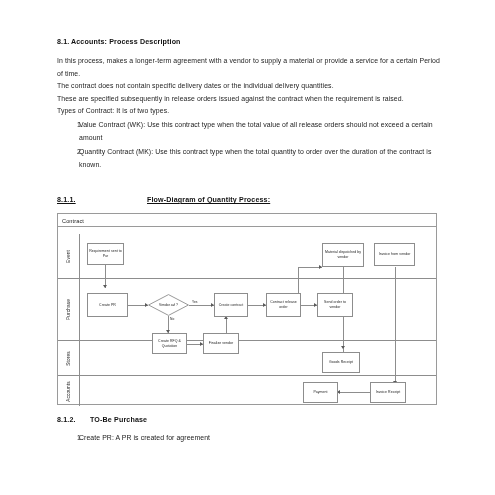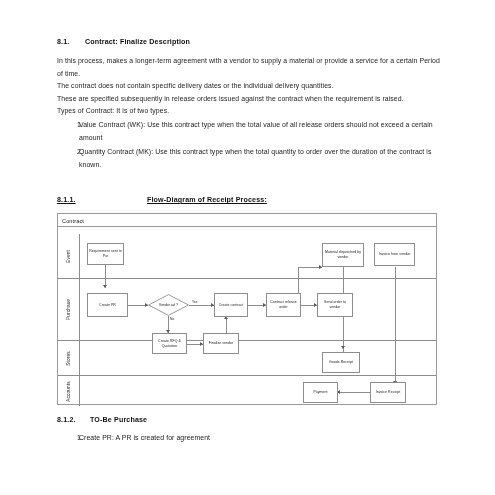--- a/index.html
+++ b/index.html
@@ -33,21 +33,21 @@
 
   .heading {
     font-size: 7.1px;
     font-weight: bold;
     letter-spacing: 0.15px;
     color: #111;
     margin: 0 0 9px 0;
     display: flex;
   }
   .heading .num {
-    width: 28px;
+    width: 14px;
     flex: none;
   }
 
   p.para {
     font-size: 6.9px;
     line-height: 12.6px;
     margin: 0;
     color: #1d1d1d;
     letter-spacing: 0.08px;
   }
@@ -236,42 +236,42 @@
 </style>
 </head>
 <body>
 
 <div class="page">
 
   <div class="doc-body">
 
     <div class="heading">
       <span class="num">8.1.</span>
-      <span>Contract: Finalize Description</span>
+      <span>Accounts: Process Description</span>
     </div>
 
     <p class="para">In this process, makes a longer-term agreement with a vendor to supply a material or provide a service for a certain Period of time.</p>
     <p class="para">The contract  does not contain specific delivery dates or the individual delivery quantities.</p>
     <p class="para">These are specified subsequently in release orders issued against the contract when the requirement is raised.</p>
     <p class="para">Types of Contract: It is of two types.</p>
 
     <ol class="numlist">
       <li>
         <span class="mark">1.</span>
         <span class="txt">Value Contract (WK): Use this contract  type when the total value of all release orders should not exceed a certain amount</span>
       </li>
       <li>
         <span class="mark">2.</span>
         <span class="txt">Quantity Contract (MK): Use this contract  type when the total quantity to order over the duration of the contract  is known.</span>
       </li>
     </ol>
   </div>
 
   <div class="heading2 h2-num" style="top:196px;">8.1.1.</div>
-  <div class="heading2 h2-title" style="top:196px;">Flow-Diagram of Receipt Process:</div>
+  <div class="heading2 h2-title" style="top:196px;">Flow-Diagram of Quantity Process:</div>
 
   <div class="diagram">
 
     <div class="diagram-title">Contract</div>
 
     <div class="pool">
 
       <div class="lane" style="top:7px; height:45px;">
         <div class="lane-label">
           <span>Event</span>

